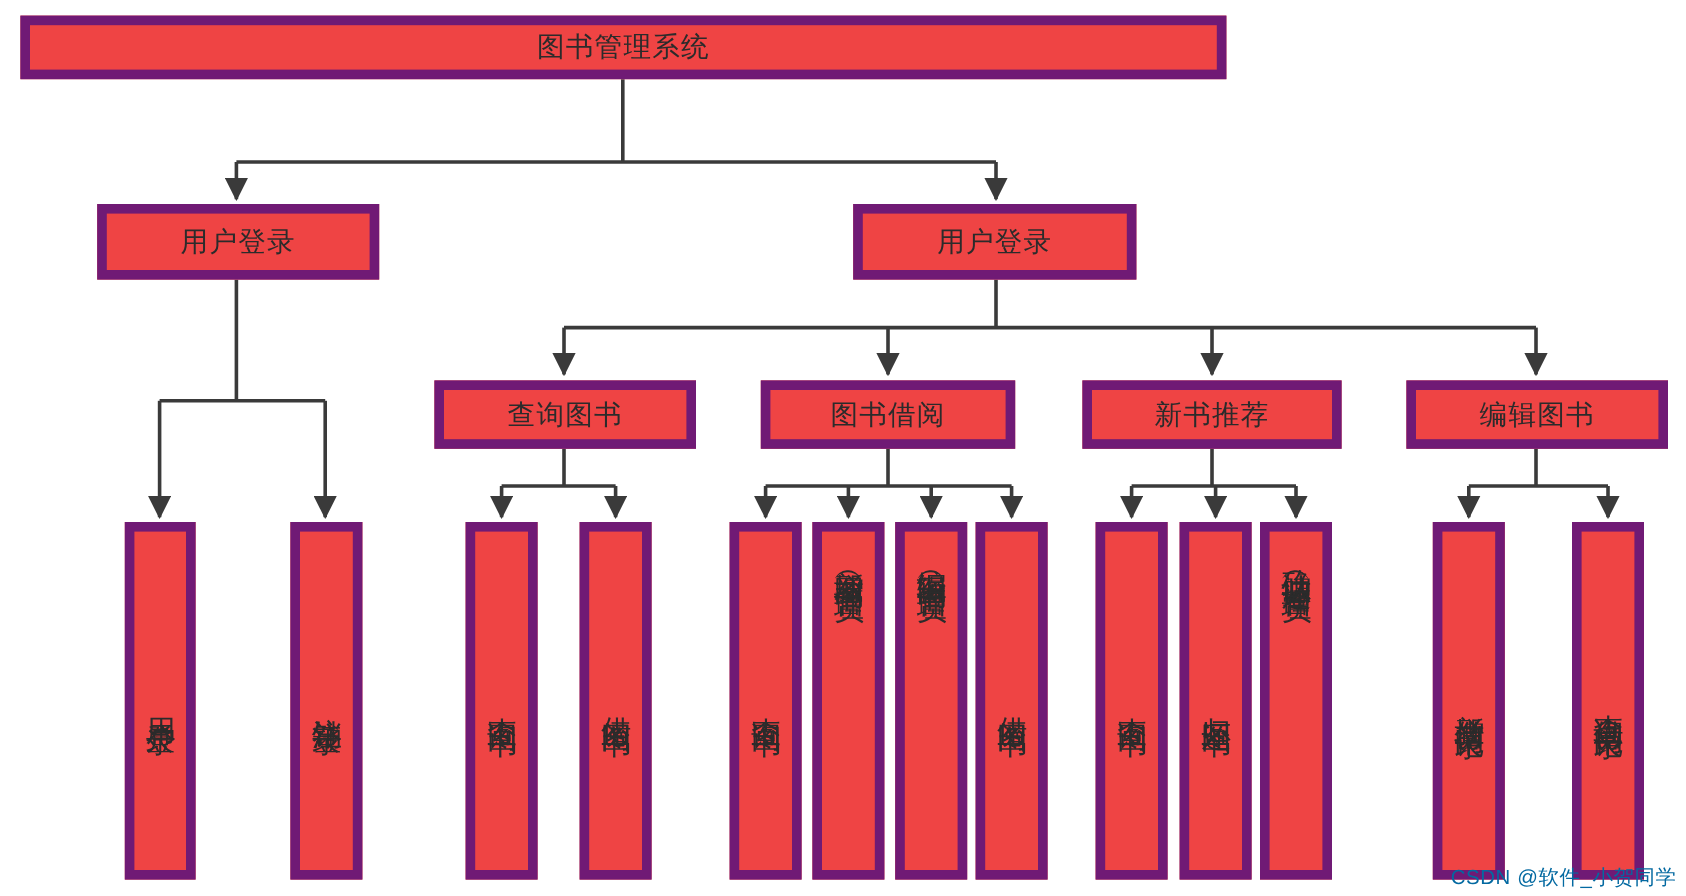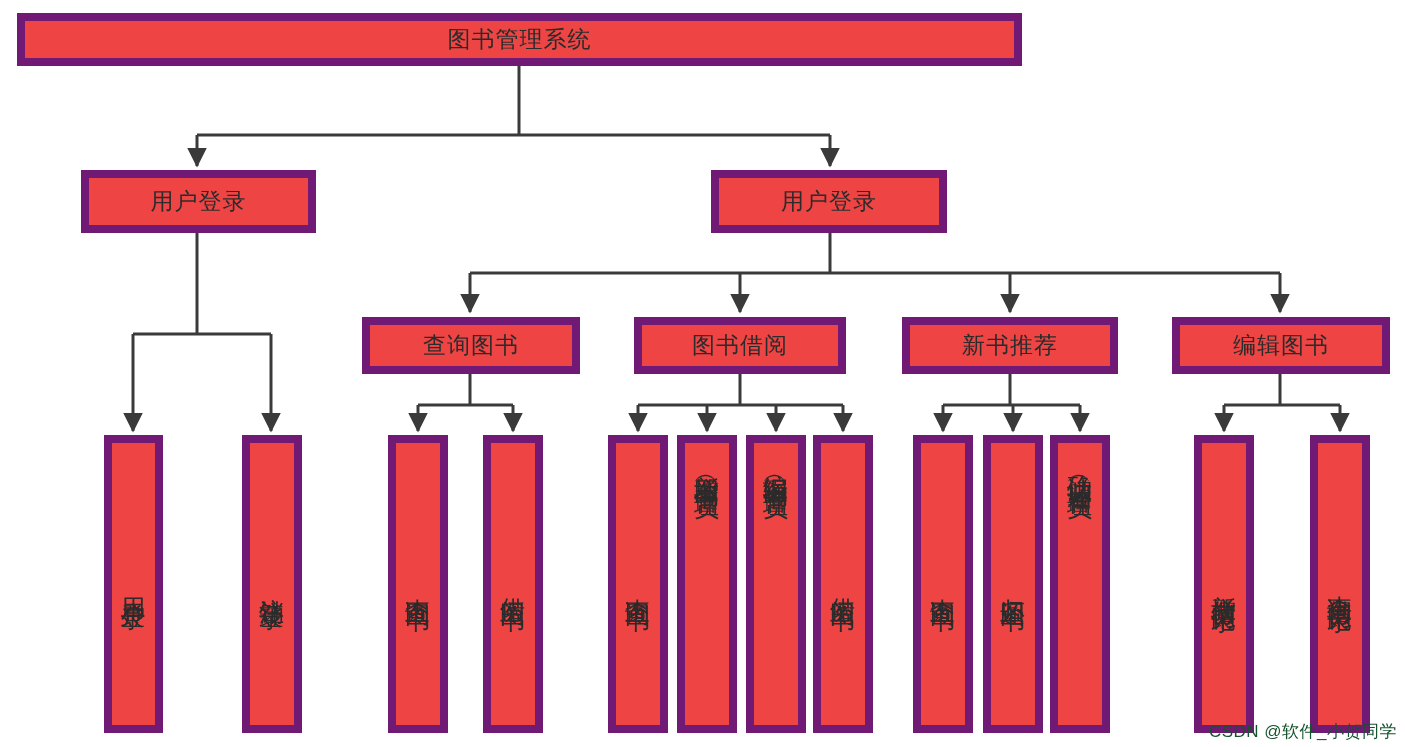--- a/index.html
+++ b/index.html
@@ -61,21 +61,21 @@
   }
   .node.vertical.centered {
     align-items: center;
     padding-top: 0;
   }
   #watermark {
     position: absolute;
     right: 8px;
     bottom: 4px;
     font-size: 17px;
-    color: #14532d;
+    color: #0369a1;
     letter-spacing: 0.5px;
     z-index: 5;
     white-space: nowrap;
   }
 </style>
 </head>
 <body>
 
 <div id="diagram-root">
 

